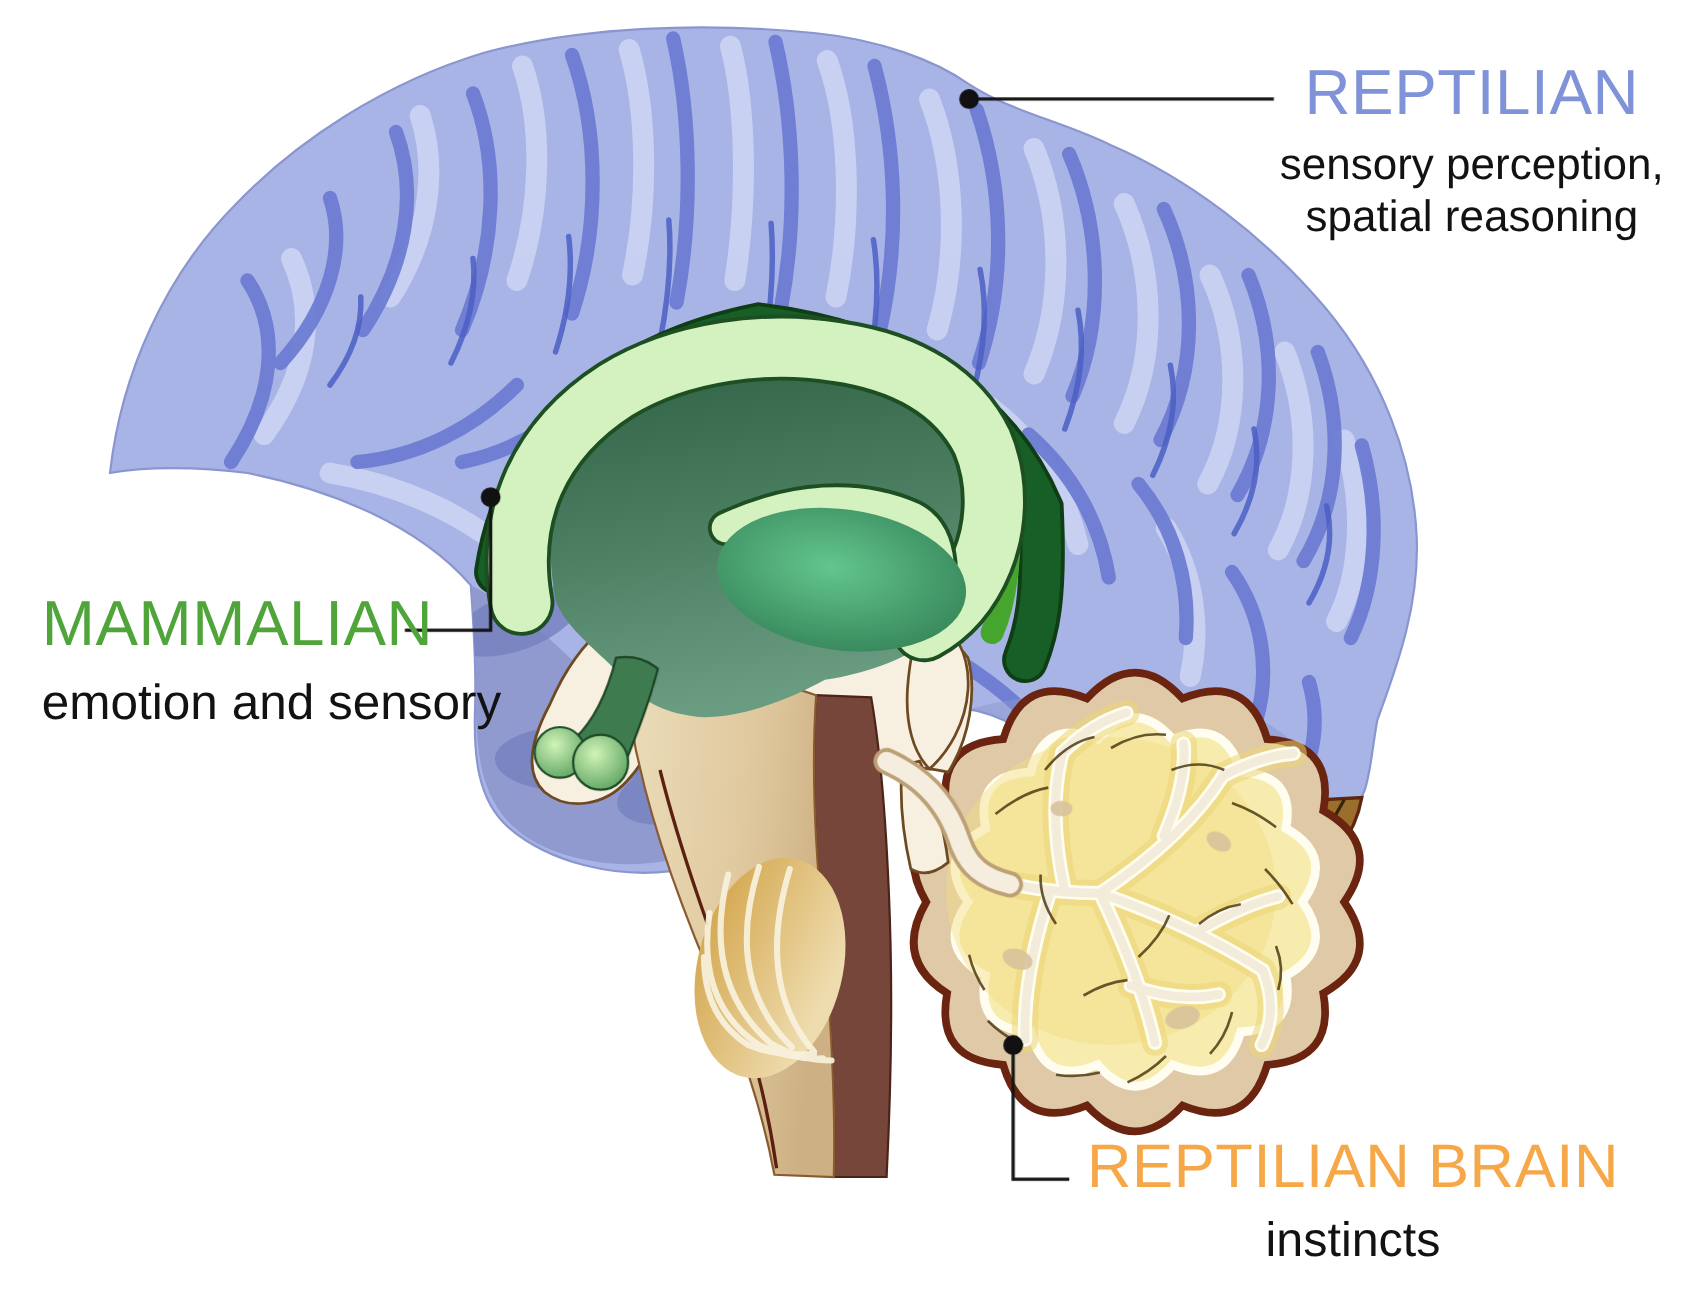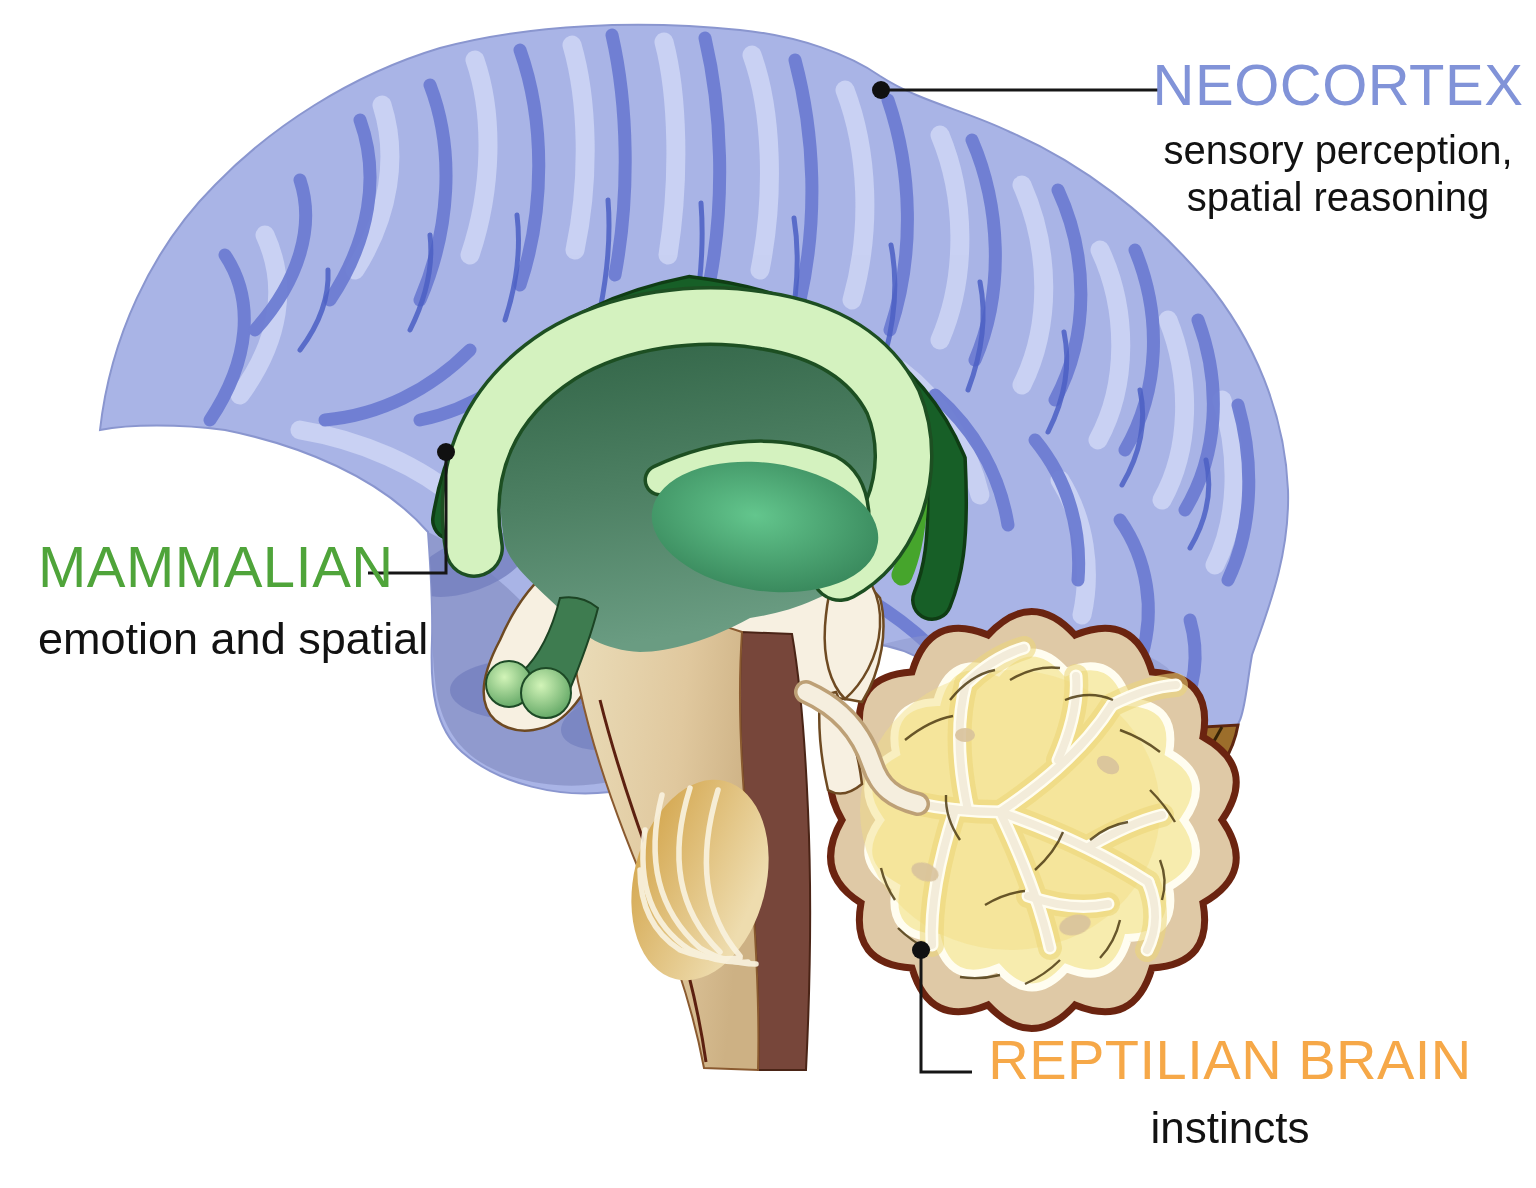--- a/index.html
+++ b/index.html
@@ -275,32 +275,32 @@
     <polyline points="921,950 921,1072 972,1072"></polyline>
   </g>
   <g fill="#111111">
     <circle cx="881" cy="90" r="9"></circle>
     <circle cx="446" cy="452" r="9"></circle>
     <circle cx="921" cy="950" r="9"></circle>
   </g>
 </svg>
 
   <div class="label neocortex-label">
-    <div class="title">NEOCORTEX</div>
+    <div class="title">REPTILIAN</div>
     <div class="desc">
       <div>sensory perception,</div>
       <div>spatial reasoning</div>
     </div>
   </div>
 
   <div class="label mammalian-label">
     <div class="title">
       <div>MAMMALIAN</div>
     </div>
-    <div class="desc">emotion and spatial</div>
+    <div class="desc">emotion and sensory</div>
   </div>
 
   <div class="label reptilian-label">
     <div class="title">REPTILIAN BRAIN</div>
     <div class="desc">instincts</div>
   </div>
 
 </div>
 
 </body></html>

